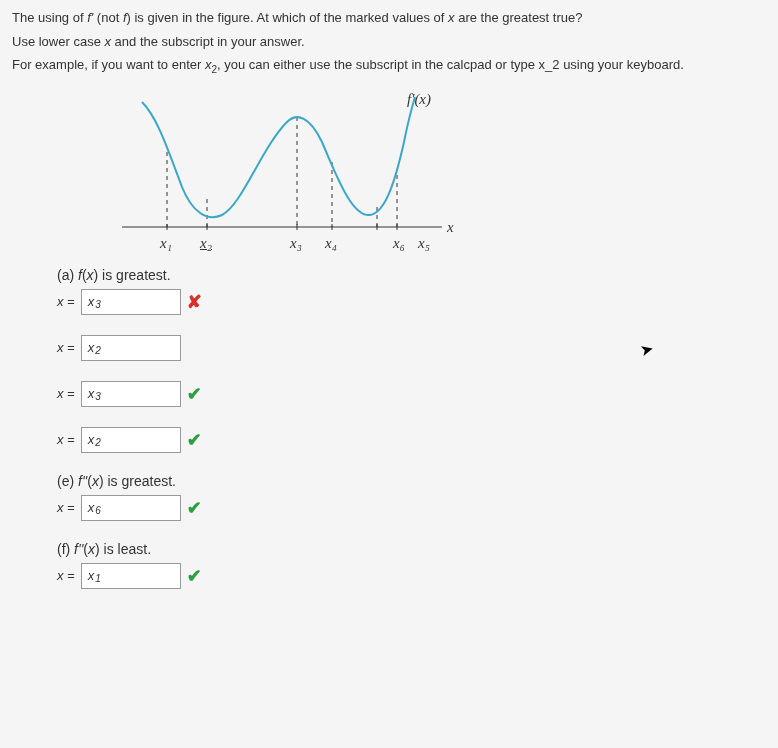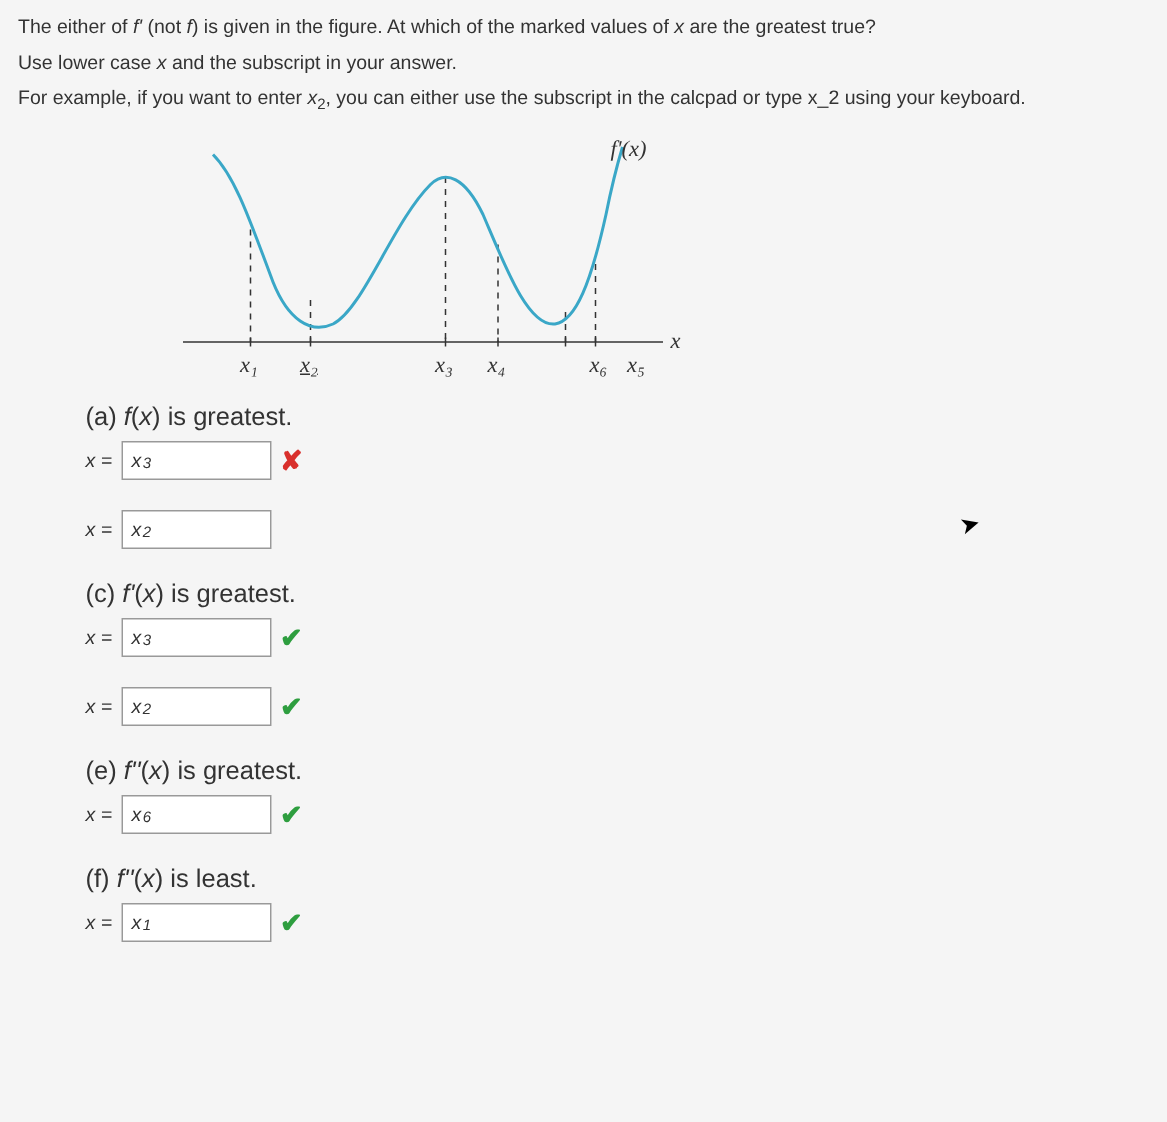--- a/index.html
+++ b/index.html
@@ -35,21 +35,21 @@
       position: relative;
     }
     .parts {
       margin-left: 45px;
     }
     .part {
       margin-bottom: 20px;
     }
     .part-label {
       margin-bottom: 6px;
-      font-size: 17px;
+      font-size: 14px;
     }
     .answer-row {
       display: flex;
       align-items: center;
       gap: 6px;
     }
     .x-equals {
       font-style: italic;
       font-size: 13px;
     }
@@ -99,21 +99,21 @@
       position: absolute;
       font-family: 'Times New Roman', serif;
       font-style: italic;
       font-size: 15px;
     }
   </style>
 </head>
 <body>
 
 <div class="question-text">
-  <span>The either of </span><em>f'</em><span> (not </span><em>f</em><span>) is given in the figure. At which of the marked values of </span><em>x</em><span> are the greatest true?</span>
+  <span>The using of </span><em>f'</em><span> (not </span><em>f</em><span>) is given in the figure. At which of the marked values of </span><em>x</em><span> are the greatest true?</span>
 </div>
 <div class="question-text">
   <span>Use lower case </span><em>x</em><span> and the subscript in your answer.</span>
 </div>
 <div class="question-text">
   <span>For example, if you want to enter </span><em>x</em><span class="sub">2</span><span>, you can either use the subscript in the calcpad or type x_2 using your keyboard.</span>
 </div>
 
 <div class="graph-container">
   <svg width="350" height="170" viewBox="0 0 350 170">
@@ -171,21 +171,20 @@
     <div class="answer-row">
       <span class="x-equals">x =</span>
       <div class="answer-box">
         <span>x</span>
           <span class="ans-sub">2</span>
       </div>
     </div>
   </div>
 
   <div class="part">
-    <div class="part-label"><span>(c) <em>f'</em>(<em>x</em>) is greatest.</span></div>
     <div class="answer-row">
       <span class="x-equals">x =</span>
       <div class="answer-box">
         <span>x</span>
           <span class="ans-sub">3</span>
       </div>
       <span class="feedback correct"></span>
     </div>
   </div>
 

